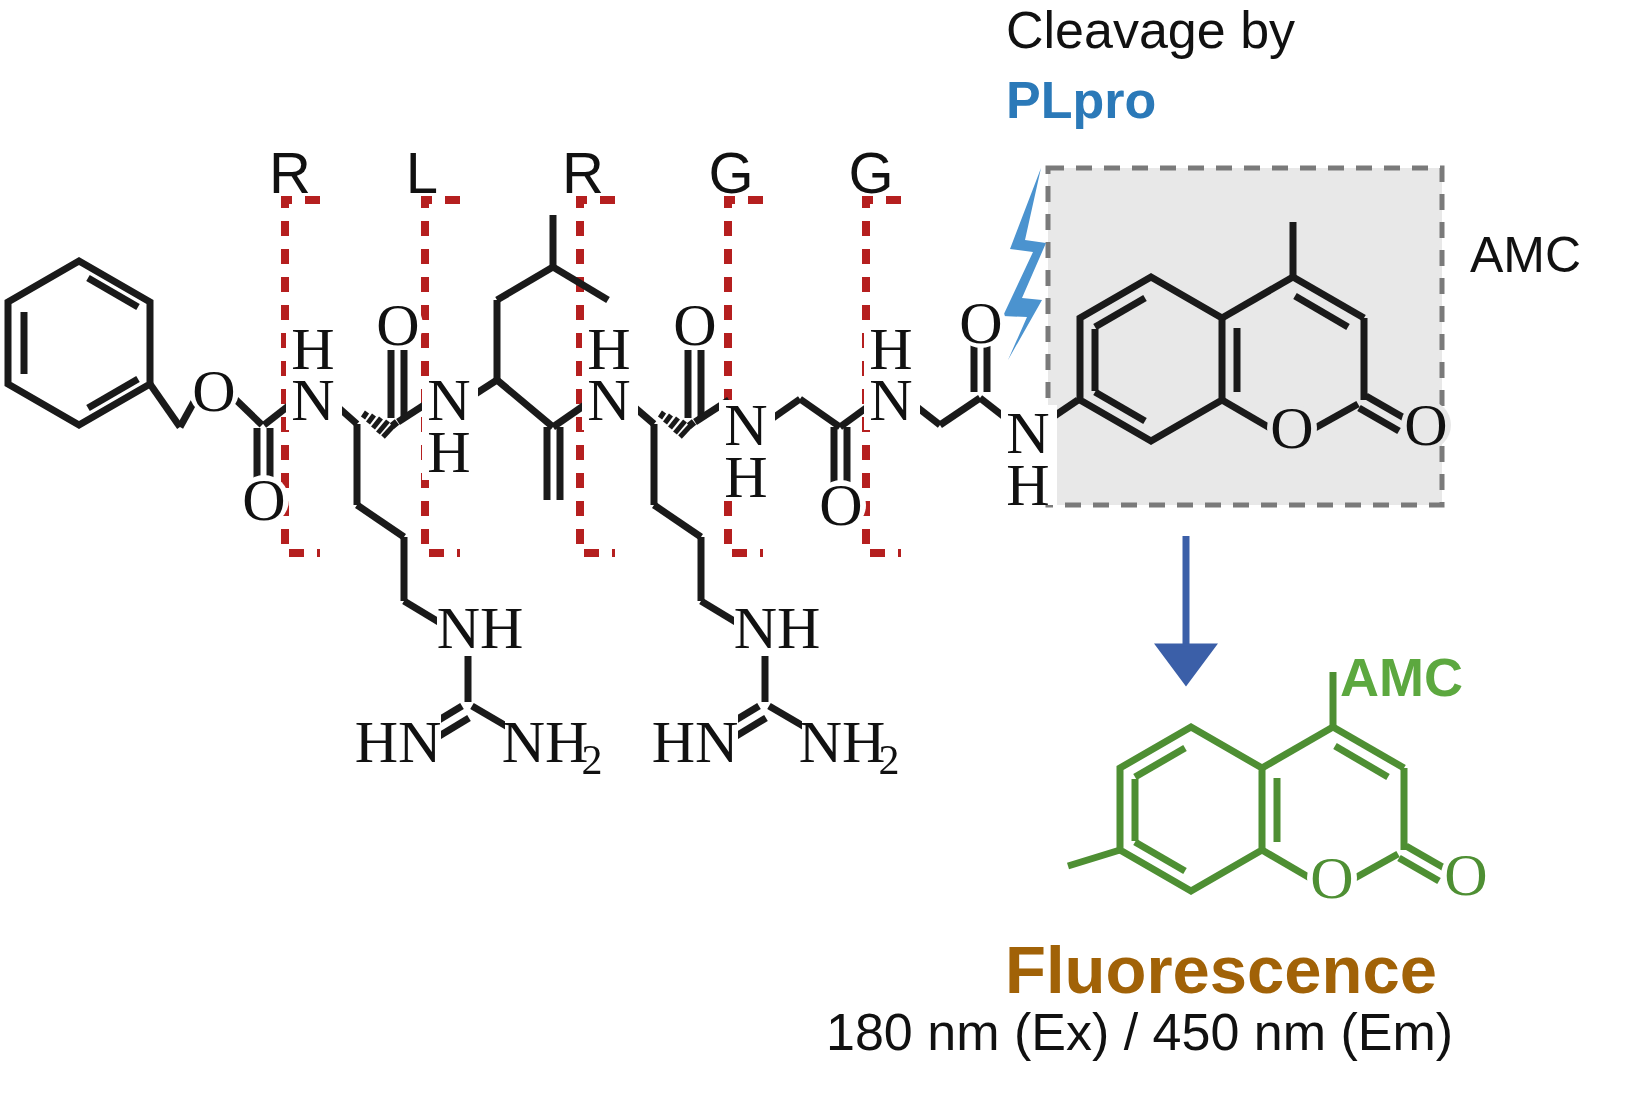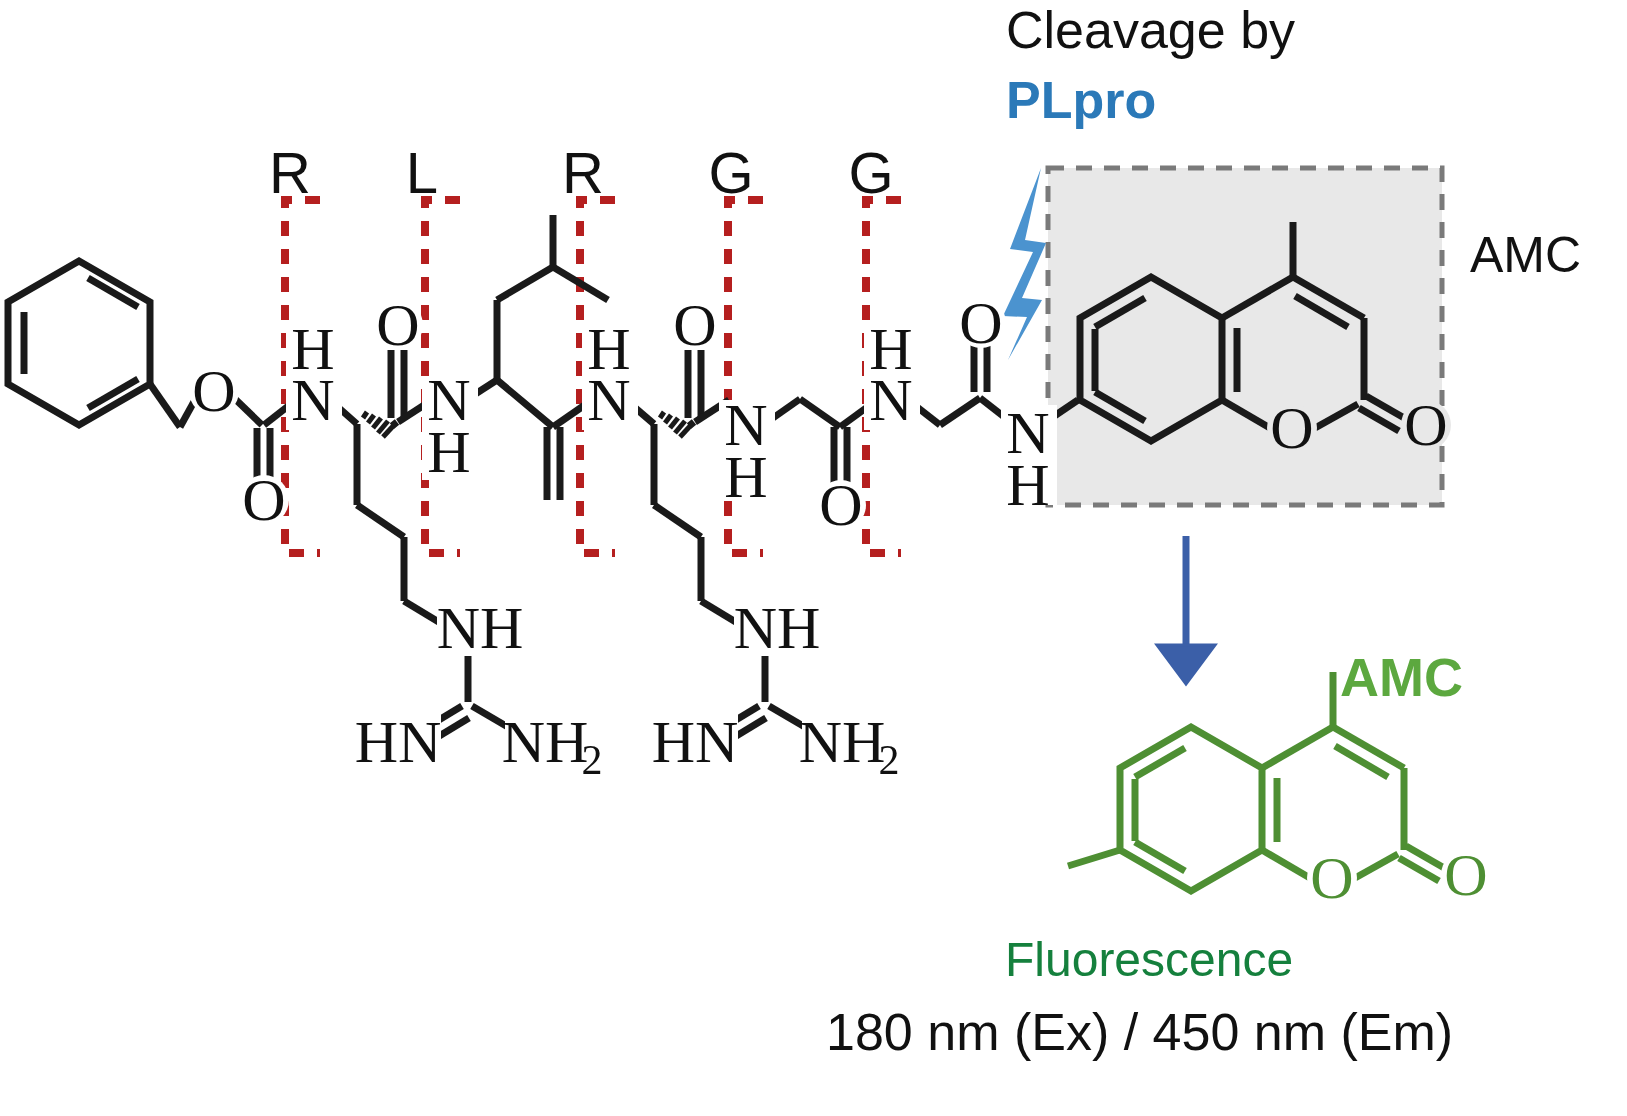--- a/index.html
+++ b/index.html
@@ -49,23 +49,23 @@
   .t-amc-green {
     left: 1340px;
     top: 650px;
     font-size: 54px;
     font-weight: bold;
     color: #5ca83f;
   }
   .t-fluor {
     left: 1005px;
     top: 936px;
-    font-size: 48px;
-    font-weight: normal;
-    color: #15803d;
+    font-size: 67px;
+    font-weight: bold;
+    color: #a16207;
   }
   .t-exem {
     left: 826px;
     top: 1006px;
     font-size: 52px;
     color: #111111;
   }
 </style>
 </head>
 <body>

